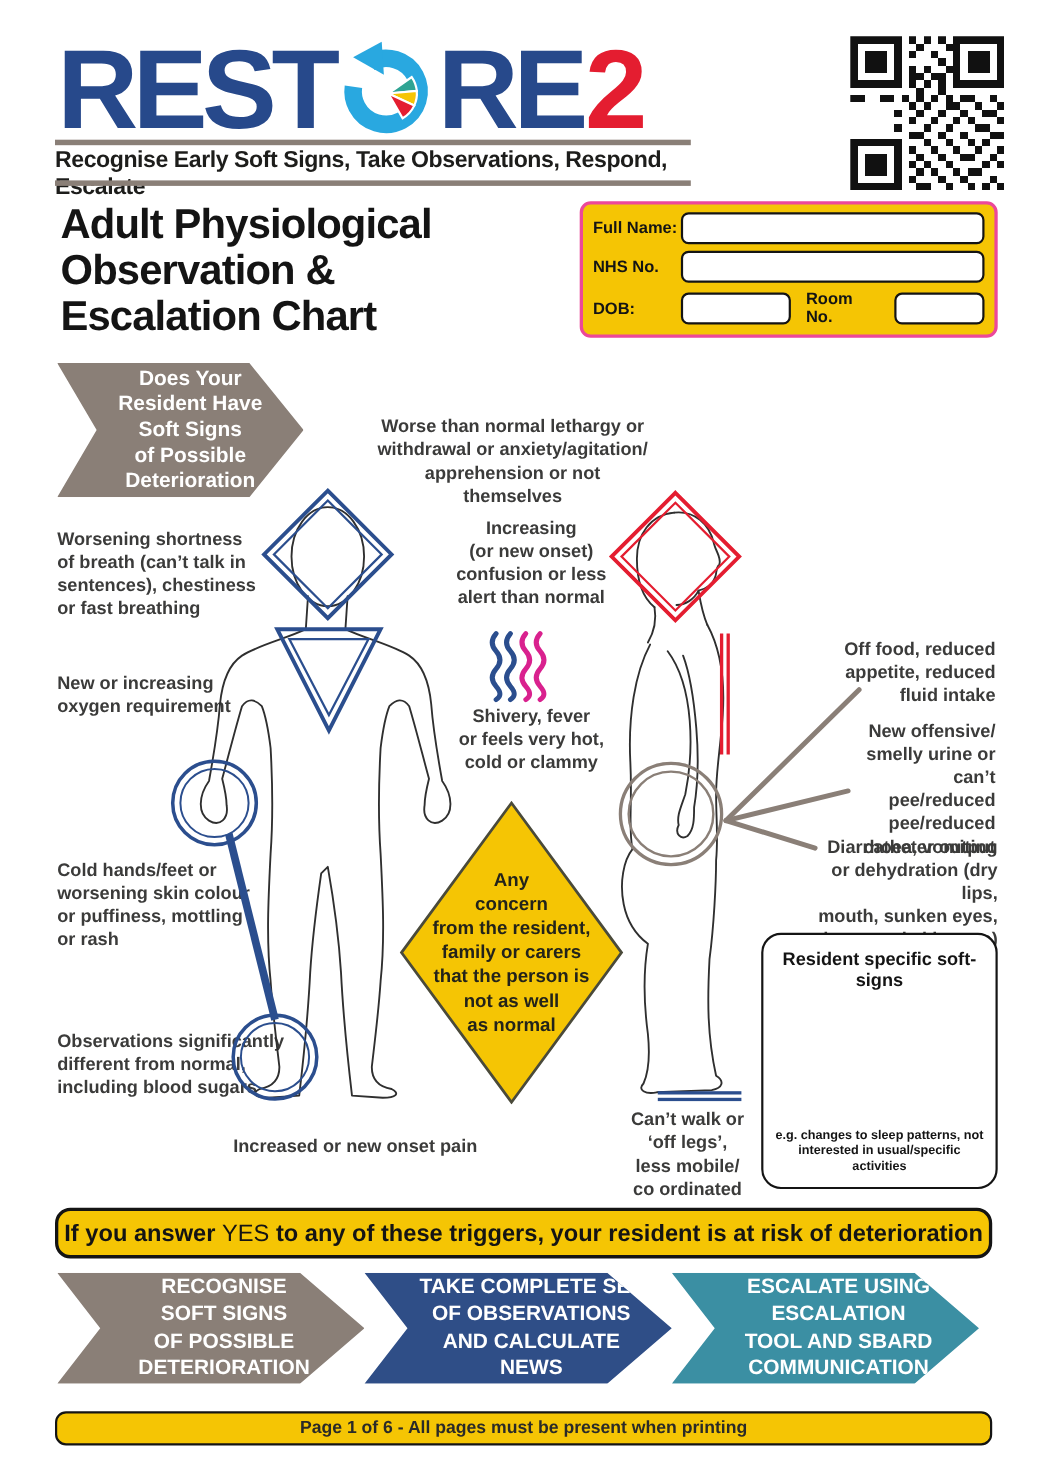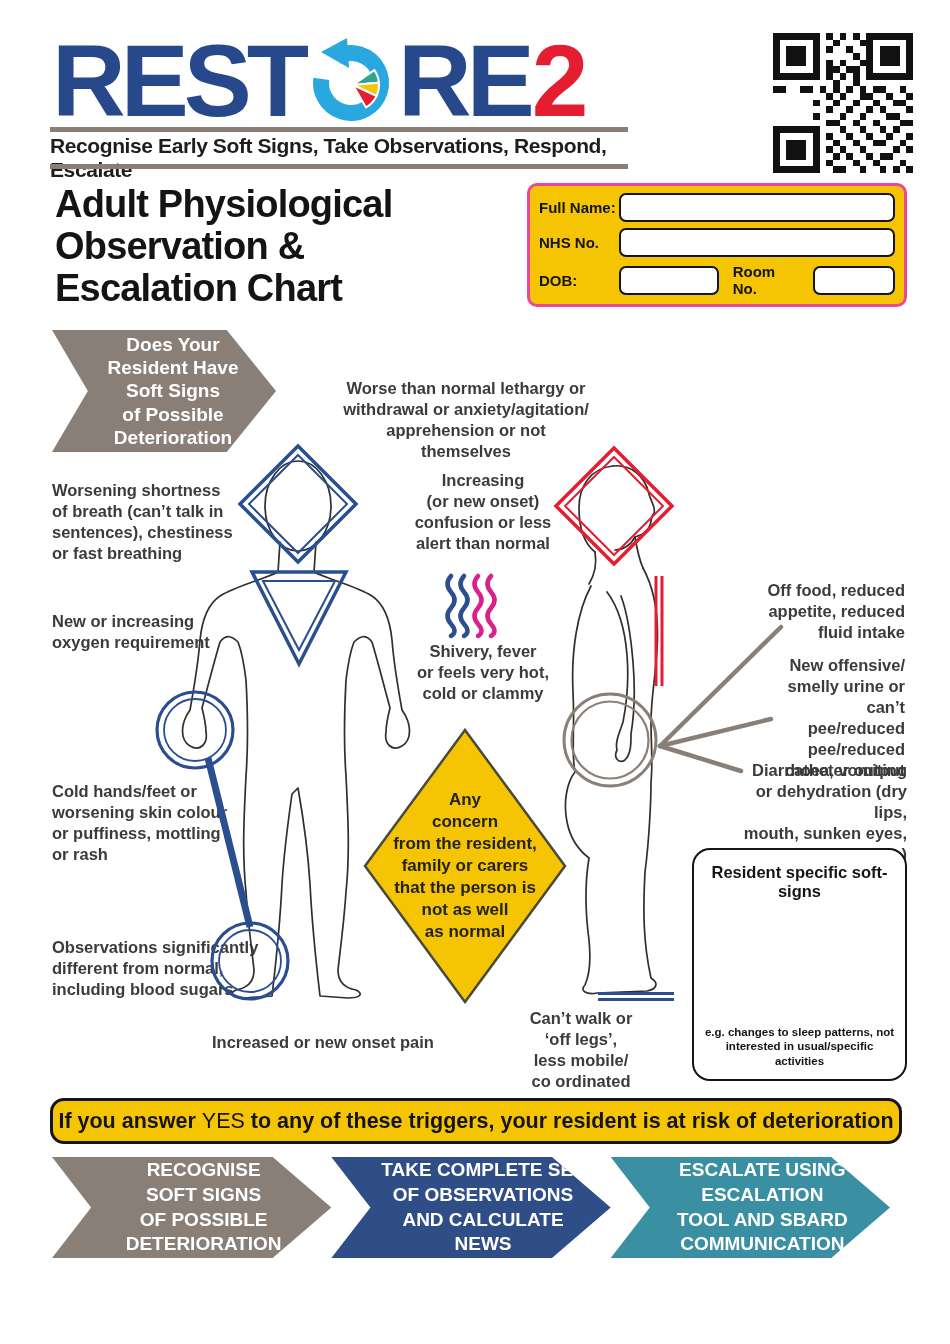--- a/index.html
+++ b/index.html
@@ -254,21 +254,21 @@
 fluid intake</div>
   <div class="abs lbl rt ml" style="left:768px;top:655px;width:137px;">New offensive/
 smelly urine or
 can’t pee/reduced
 pee/reduced
 catheter output</div>
   <div class="abs lbl rt ml" style="left:733px;top:760px;width:174px;">Diarrhoea, vomiting
 or dehydration (dry lips,
 mouth, sunken eyes,
 decreased skin tone)</div>
-  <div class="abs lbl ctr ml" style="left:524px;top:1008px;width:114px;">Can’t walk or
+  <div class="abs lbl ctr ml" style="left:568px;top:1008px;width:114px;">Can’t walk or
 ‘off legs’,
 less mobile/
 co ordinated</div>
 
   <svg class="abs" style="left:444px;top:571px;" width="56" height="70" viewBox="0 0 56 70">
     <g fill="none" stroke-width="4.5" stroke-linecap="round">
       <path d="M7,5 q-7,8 0,16 q7,8 0,16 q-7,8 0,16 q7,8 0,12" stroke="#2B4E8E"></path>
       <path d="M20,5 q-7,8 0,16 q7,8 0,16 q-7,8 0,16 q7,8 0,12" stroke="#2B4E8E"></path>
       <path d="M34,5 q-7,8 0,16 q7,8 0,16 q-7,8 0,16 q7,8 0,12" stroke="#D9218E"></path>
       <path d="M47,5 q-7,8 0,16 q7,8 0,16 q-7,8 0,16 q7,8 0,12" stroke="#D9218E"></path>
@@ -388,14 +388,15 @@
     <div class="aarrow a-navy ml">TAKE COMPLETE SET
 OF OBSERVATIONS
 AND CALCULATE
 NEWS</div>
     <div class="aarrow a-teal ml">ESCALATE USING
 ESCALATION
 TOOL AND SBARD
 COMMUNICATION</div>
   </div>
 
+  <div class="abs footer">Page 1 of 6 - All pages must be present when printing</div>
 
 </div>
 
 </body></html>

